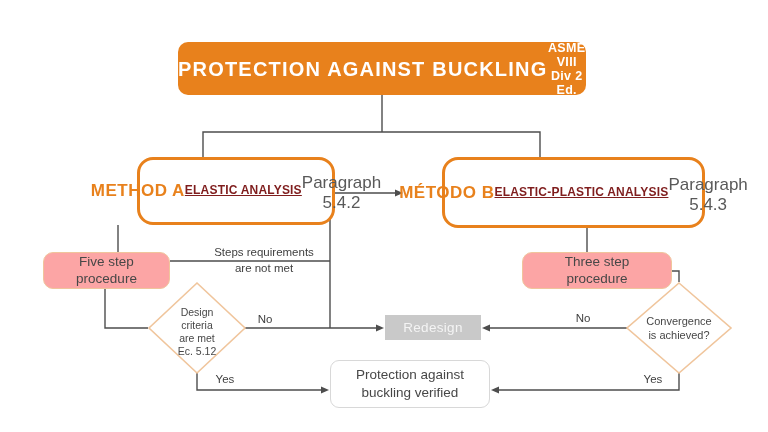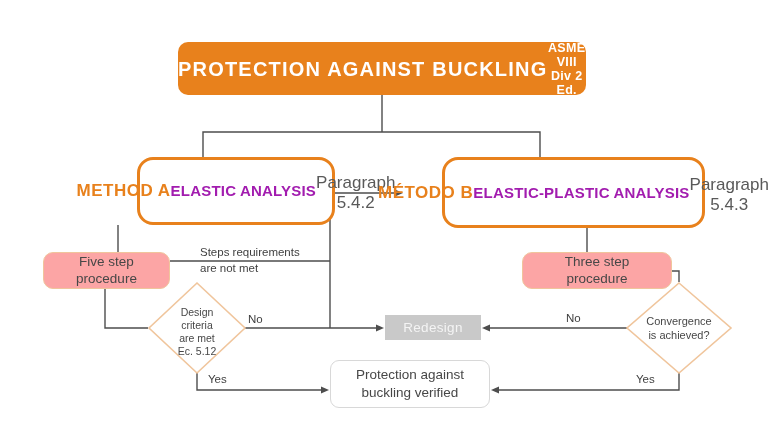--- a/index.html
+++ b/index.html
@@ -20,31 +20,31 @@
   .wires polygon.arrow{fill:var(--line);stroke:none;}
   .wires polygon.diamond{fill:#ffffff;stroke:var(--light-orange);stroke-width:1.6;}
   .node{position:absolute;box-sizing:border-box;display:flex;flex-direction:row;align-items:center;justify-content:center;text-align:center;}
   .title-node{left:178px;top:42px;width:408px;height:53px;background:var(--orange);border-radius:10px;color:#fff;}
   .title-heading{font-size:20px;font-weight:800;letter-spacing:1.2px;line-height:1.1;white-space:nowrap;}
   .title-sub{font-size:12.5px;font-weight:700;letter-spacing:0.3px;margin-top:14px;}
   .method-node{background:#fff;border:3px solid var(--orange);border-radius:16px;margin-left:32px;}
   .method-a{left:105px;top:157px;width:198px;height:68px;}
   .method-b{left:410px;top:157px;width:263px;height:71px;}
   .method-title{color:var(--orange);font-size:17px;font-weight:800;letter-spacing:0.5px;line-height:1.05;white-space:nowrap;}
-  .method-sub{color:#a21caf;font-size:15px;font-weight:800;letter-spacing:0.2px;line-height:1.15;white-space:nowrap;}
+  .method-sub{color:#7f1d1d;font-size:12px;font-weight:800;letter-spacing:0.2px;line-height:1.15;white-space:nowrap;text-decoration:underline;}
   .method-ref{color:var(--muted-text);font-size:17px;margin-top:4px;}
   .step-node{background:#fca5a5;border:1.6px solid var(--light-orange);border-radius:10px;color:#474747;font-size:13.5px;line-height:1.25;white-space:pre-line;}
   .five-step{left:43px;top:252px;width:127px;height:37px;}
   .three-step{left:522px;top:252px;width:150px;height:37px;}
   .redesign-node{left:385px;top:315px;width:96px;height:25px;background:var(--redesign-bg);color:var(--redesign-text);font-size:13.5px;letter-spacing:0.3px;}
   .verified-node{left:330px;top:360px;width:160px;height:48px;background:#fff;border:1.6px solid var(--verified-border);border-radius:9px;color:#474747;font-size:13.5px;line-height:1.3;white-space:pre-line;}
   .diamond-label{position:absolute;color:#474747;text-align:center;white-space:pre-line;}
   .design-label{left:152px;top:306px;width:90px;font-size:10.5px;line-height:1.25;}
   .convergence-label{left:622px;top:315px;width:114px;font-size:11px;line-height:1.25;}
-  .edge-label{position:absolute;color:#3f3f3f;font-size:11.5px;white-space:pre-line;line-height:1.35;}
+  .edge-label{position:absolute;color:#3f3f3f;font-size:11.5px;text-align:center;white-space:pre-line;line-height:1.35;}
   .steps-label{left:200px;top:245px;width:128px;}
   .no-left{left:248px;top:312px;width:34px;}
   .no-right{left:566px;top:311px;width:34px;}
   .yes-left{left:208px;top:372px;width:34px;}
   .yes-right{left:636px;top:372px;width:34px;}
 </style>
 </head>
 <body>
 
 <div class="canvas">

